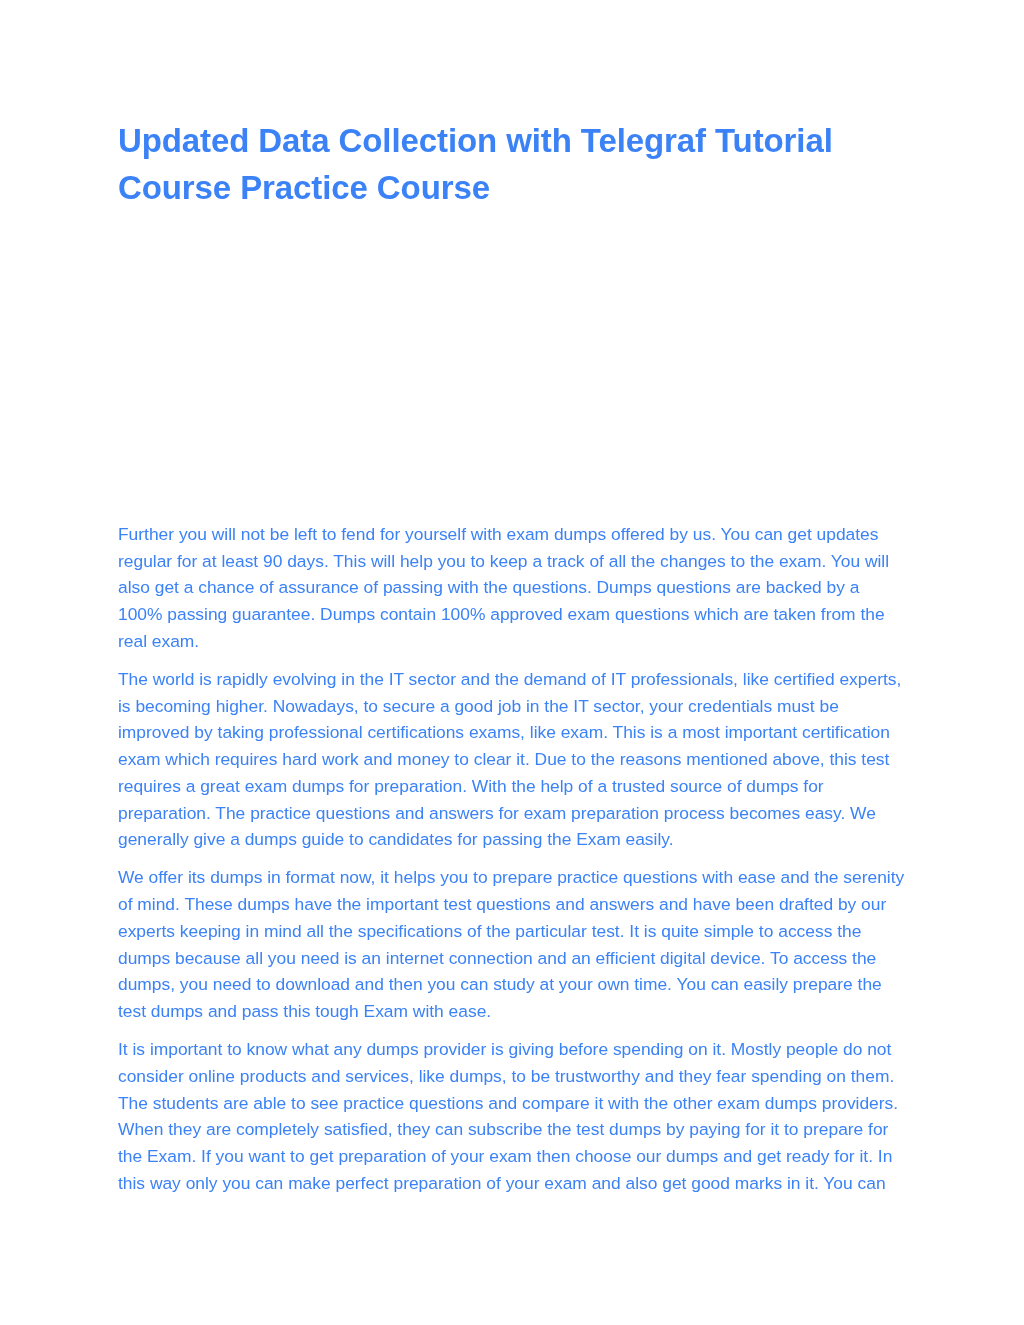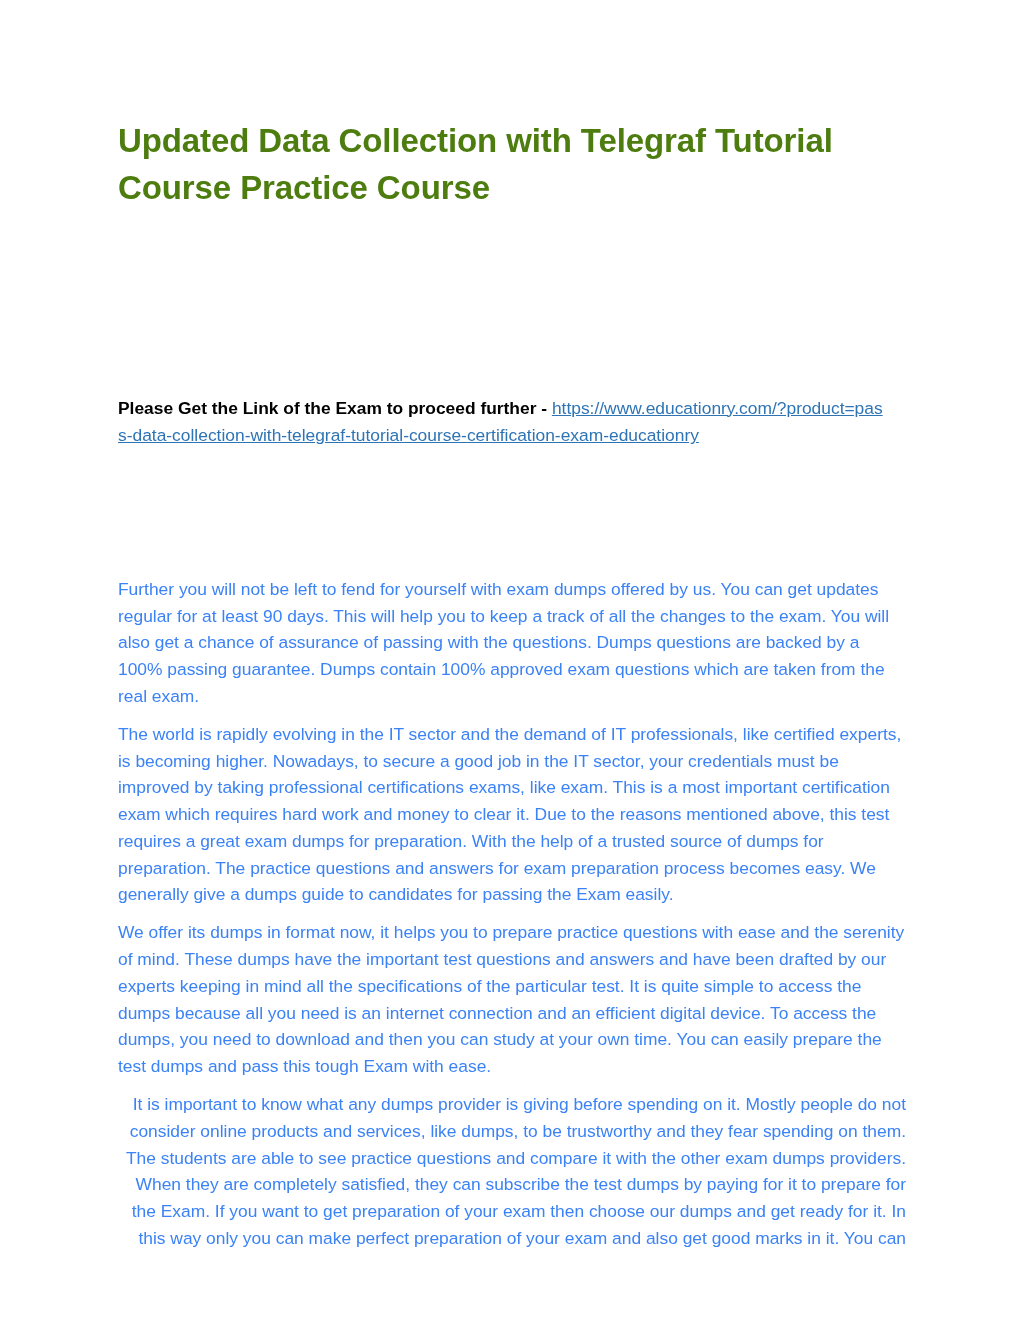--- a/index.html
+++ b/index.html
@@ -31,21 +31,21 @@
   }
 
   
   .doc-title {
     margin: 0;
     padding-top: 118px;
     font-family: "Liberation Sans", sans-serif;
     font-size: 33px;
     font-weight: bold;
     line-height: 1.42;
-    color: #4d7c0f;
+    color: #3b82f6;
     letter-spacing: -0.1px;
     width: 800px;
   }
 
   
   .gap-after-title {
     height: 183px;
   }
 
   
@@ -81,36 +81,32 @@
     margin: 0 0 11px 0;
     font-size: 17.4px;
     line-height: 1.54;
     color: #3b82f6;
     width: 788px;
     text-align: left;
   }
 
   .body-paragraph:last-child {
     margin-bottom: 0;
-    text-align: right;
   }
 </style>
 </head>
 <body>
 
 <div class="page">
   <div class="content">
 
     <h1 class="doc-title">Updated Data Collection with Telegraf Tutorial Course Practice Course</h1>
 
     <div class="gap-after-title"></div>
 
-    <p class="link-paragraph">
-      <span class="link-lead">Please Get the Link of the Exam to proceed further - </span><a class="doc-link" href="#">https://www.educationry.com/?product=pass-data-collection-with-telegraf-tutorial-course-certification-exam-educationry</a>
-    </p>
 
     <div class="gap-after-link"></div>
 
     <p class="body-paragraph">Further you will not be left to fend for yourself with exam dumps offered by us. You can get updates regular for at least 90 days. This will help you to keep a track of all the changes to the exam. You will also get a chance of assurance of passing with the questions. Dumps questions are backed by a 100% passing guarantee. Dumps contain 100% approved exam questions which are taken from the real exam.</p>
 
     <p class="body-paragraph">The world is rapidly evolving in the IT sector and the demand of IT professionals, like certified experts, is becoming higher. Nowadays, to secure a good job in the IT sector, your credentials must be improved by taking professional certifications exams, like exam. This is a most important certification exam which requires hard work and money to clear it. Due to the reasons mentioned above, this test requires a great exam dumps for preparation. With the help of a trusted source of dumps for preparation. The practice questions and answers for exam preparation process becomes easy. We generally give a dumps guide to candidates for passing the Exam easily.</p>
 
     <p class="body-paragraph">We offer its dumps in format now, it helps you to prepare practice questions with ease and the serenity of mind. These dumps have the important test questions and answers and have been drafted by our experts keeping in mind all the specifications of the particular test. It is quite simple to access the dumps because all you need is an internet connection and an efficient digital device. To access the dumps, you need to download and then you can study at your own time. You can easily prepare the test dumps and pass this tough Exam with ease.</p>
 
     <p class="body-paragraph">It is important to know what any dumps provider is giving before spending on it. Mostly people do not consider online products and services, like dumps, to be trustworthy and they fear spending on them. The students are able to see practice questions and compare it with the other exam dumps providers. When they are completely satisfied, they can subscribe the test dumps by paying for it to prepare for the Exam. If you want to get preparation of your exam then choose our dumps and get ready for it. In this way only you can make perfect preparation of your exam and also get good marks in it. You can</p>

